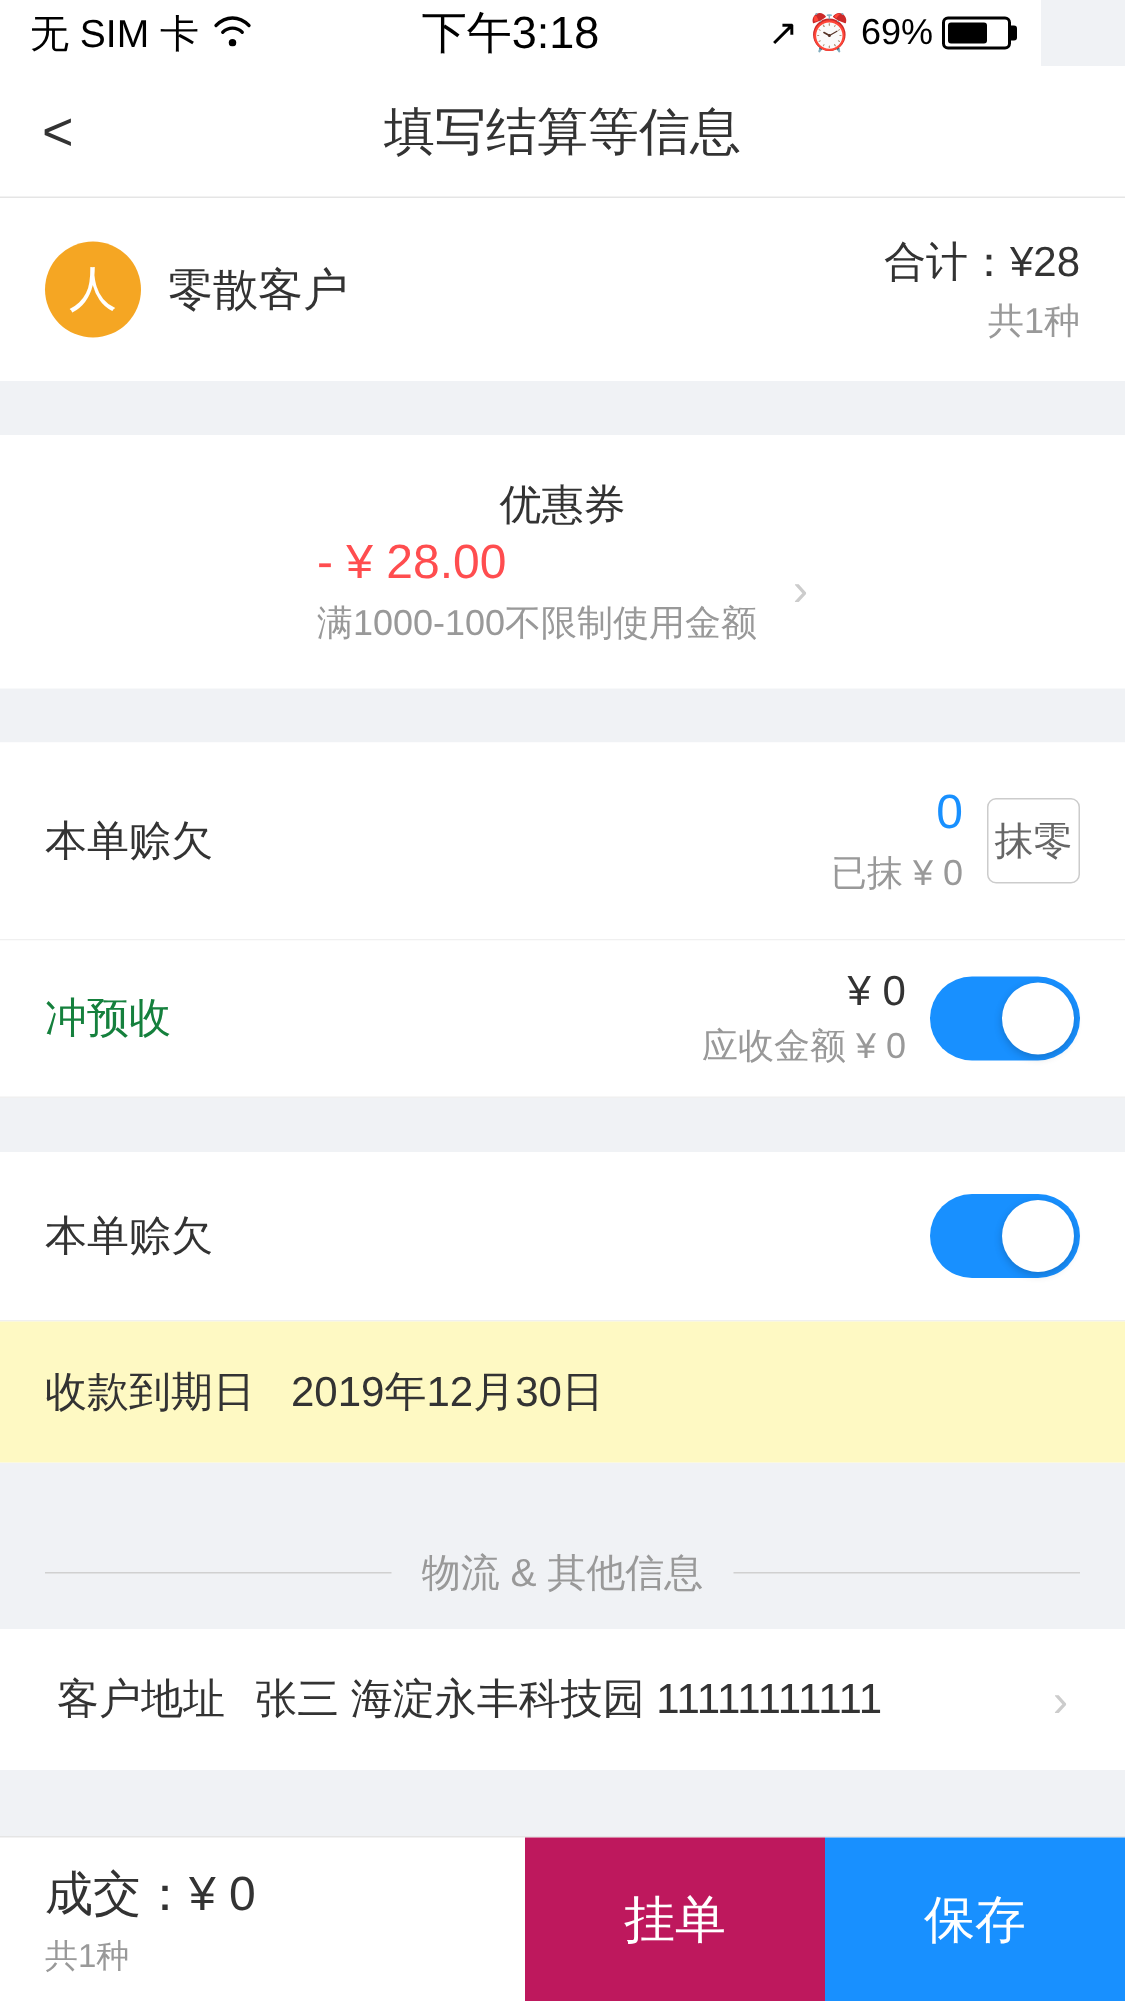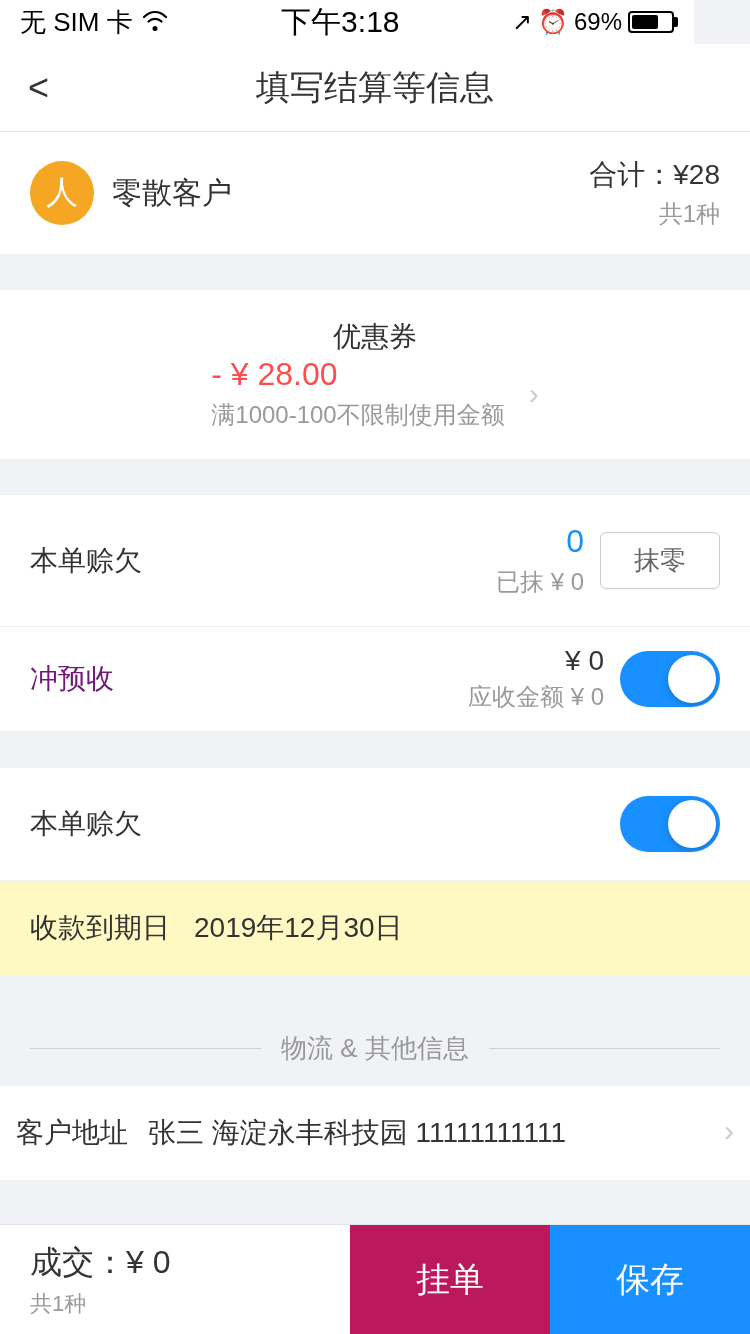--- a/index.html
+++ b/index.html
@@ -110,21 +110,21 @@
     .chevron {
       font-size: 30px; color: #ccc; margin-left: 8px;
     }
 
     
     .btn-moling {
       border: 1px solid #ccc;
       background: #fff;
       color: #666;
       font-size: 26px;
-      padding: 10px 33px;
+      padding: 10px 4px;
       border-radius: 6px;
       cursor: pointer;
     }
 
     
     .toggle {
       width: 100px; height: 56px; border-radius: 28px; background: #1890ff;
       position: relative; cursor: pointer; display: inline-block;
     }
     .toggle-knob {
@@ -135,21 +135,21 @@
 
     
     .row-item-multi {
       background: #fff;
       padding: 18px 30px;
       display: flex;
       align-items: center;
       justify-content: space-between;
       border-bottom: 1px solid #f0f0f0;
     }
-    .row-item-multi .row-label { font-size: 28px; color: #701a75; }
+    .row-item-multi .row-label { font-size: 28px; color: #15803d; }
     .multi-right { display: flex; align-items: center; gap: 16px; }
     .multi-values { text-align: right; }
     .multi-main { font-size: 28px; color: #333; }
     .multi-sub { font-size: 24px; color: #999; margin-top: 4px; }
 
     
     .logistics-header {
       background: #f0f2f5;
       padding: 20px 30px;
       display: flex;
@@ -168,23 +168,23 @@
       align-items: center;
       gap: 24px;
       border-bottom: none;
     }
     .date-label { font-size: 28px; color: #333; }
     .date-value { font-size: 28px; color: #333; }
 
     
     .address-row {
       background: #fff;
-      padding: 28px 16px;
-      display: flex;
-      align-items: flex-start;
+      padding: 28px 38px;
+      display: flex;
+      align-items: flex-end;
       justify-content: space-between;
     }
     .address-label { font-size: 28px; color: #333; flex-shrink: 0; margin-right: 20px; }
     .address-value { font-size: 28px; color: #333; flex: 1; }
     .address-chevron { font-size: 30px; color: #ccc; }
 
     
     .bottom-bar {
       position: fixed;
       bottom: 0;

